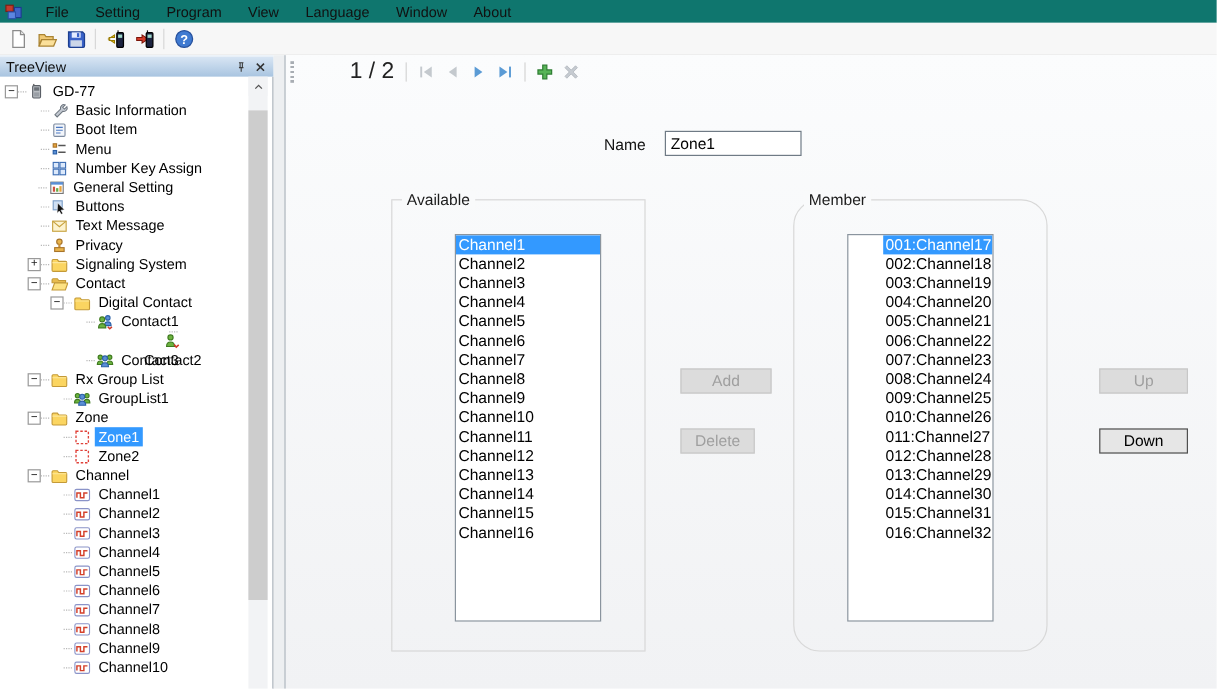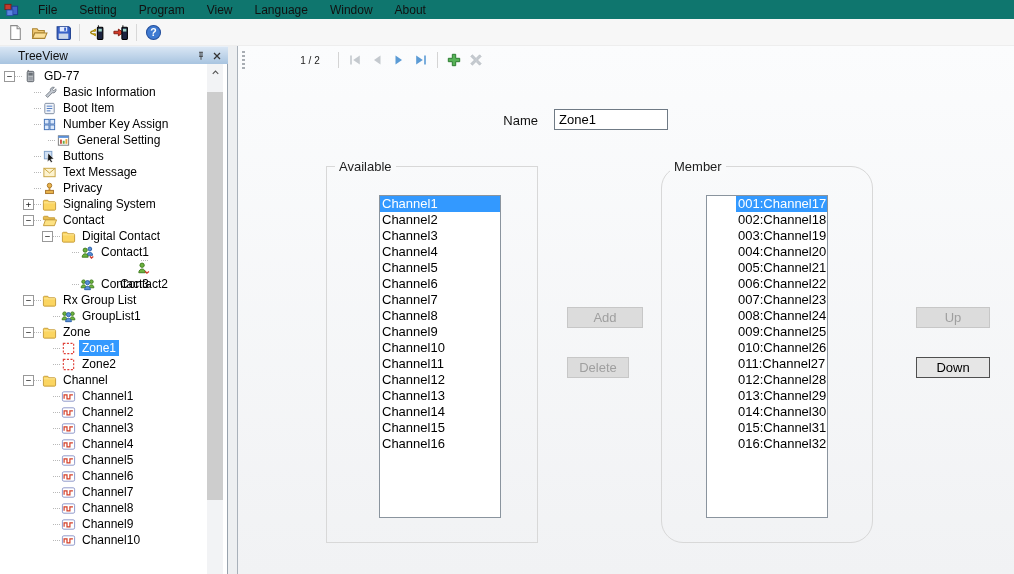--- a/index.html
+++ b/index.html
@@ -13,21 +13,21 @@
   .menu-item { padding:2px 11px; color:#111; cursor:default; }
 
   
   .toolbar { position:absolute; left:0; top:19px; width:100%; height:27px; background:#f7f7f7; display:flex; align-items:center; padding-left:3px; border-bottom:1px solid #eeeeee; }
   .tbtn { width:24px; height:23px; display:flex; align-items:center; justify-content:center; }
   .tbtn svg { width:17px; height:17px; }
   .tsep { width:1px; height:17px; background:#d8d8d8; margin:0 4px; }
 
   
   .tree-panel { position:absolute; left:0; top:46px; width:228px; height:528px; }
-  .tree-header { height:18px; background:linear-gradient(#d9e6f4,#a8c4e0); border-top:1px solid #e9f0f8; display:flex; align-items:center; padding:0 3px 0 18px; color:#101010; }
+  .tree-header { height:18px; background:linear-gradient(#d9e6f4,#a8c4e0); border-top:1px solid #e9f0f8; display:flex; align-items:center; padding:0 3px 0 5px; color:#101010; }
   .tree-header-title { flex:1; }
   .hbtn { width:16px; height:15px; display:flex; align-items:center; justify-content:center; }
   .hbtn svg { width:12px; height:12px; }
   .tree-body { position:absolute; left:0; top:18px; right:0; bottom:0; background:#fff; border-right:1px solid #98a2ad; overflow:hidden; padding-top:4px; }
   .tree-row { height:16px; display:flex; align-items:center; white-space:nowrap; }
   .expander { width:11px; height:11px; border:1px solid #999; background:#fff; flex:none; display:flex; align-items:center; justify-content:center; font-size:9px; line-height:9px; color:#222; font-family:"DejaVu Sans Mono",monospace; }
   .exp-spacer { width:11px; flex:none; }
   .stub { width:7px; height:0; border-top:1px dotted #b8b8b8; flex:none; }
   .tree-row svg { width:15px; height:15px; flex:none; margin:0 3px 0 1px; }
   .tree-label { padding:1px 3px; color:#000; }
@@ -35,21 +35,21 @@
   .tree-scroll { position:absolute; left:207px; top:18px; width:16px; bottom:0; background:#f2f3f5; }
   .scroll-up { height:16px; display:flex; align-items:center; justify-content:center; background:#f2f3f5; }
   .scroll-up svg { width:11px; height:11px; }
   .scroll-thumb { position:absolute; left:0; top:28px; width:16px; height:408px; background:#cdcdcd; }
   .splitter { position:absolute; left:228px; top:46px; width:9px; height:528px; background:#edeff1; }
 
   
   .main-panel { position:absolute; left:237px; top:46px; width:777px; height:528px; background:linear-gradient(180deg,#fbfcfd,#f1f2f4); border-left:1px solid #a9b1ba; overflow:hidden; }
   .pager-bar { position:absolute; left:0; top:0; width:100%; height:28px; display:flex; align-items:center; }
   .grip { width:3px; height:18px; margin-left:4px; background-image:repeating-linear-gradient(#a8adb3 0 2px, transparent 2px 4px); }
-  .pager-label { font-size:10px; color:#222; margin-left:42px; width:46px; text-align:center; }
+  .pager-label { font-size:19px; color:#222; margin-left:42px; width:46px; text-align:center; }
   .psep { width:1px; height:16px; background:#d4d4d4; margin:0 5px; flex:none; }
   .pbtn { width:22px; height:22px; display:flex; align-items:center; justify-content:center; flex:none; }
   .pbtn svg { width:16px; height:16px; }
   .pbtn.on  { color:#5b9bd5; }
   .pbtn.off { color:#c4c9ce; }
 
   .name-label { position:absolute; left:180px; top:65px; width:120px; text-align:right; font-size:13px; color:#111; line-height:19px; }
   .name-field { position:absolute; left:316px; top:63px; width:114px; height:21px; border:1px solid #6f7a85; background:#fff; font-size:13px; padding:0 4px; font-family:"Liberation Sans",sans-serif; color:#000; }
 
   .groupbox { position:absolute; width:212px; height:377px; border:1px solid #d8d8d8; }
@@ -315,25 +315,33 @@
         <span class="stub"></span>
         <svg class="ic">
           <use href="#boot-item-icon"></use>
         </svg>
         <span class="tree-label">Boot Item</span>
       </div>
       <div class="tree-row" style="padding-left: 23px;">
         <span class="exp-spacer"></span>
         <span class="stub"></span>
         <svg class="ic">
+          <use href="#menu-list-icon"></use>
+        </svg>
+        <span class="tree-label">Menu</span>
+      </div>
+      <div class="tree-row" style="padding-left: 23px;">
+        <span class="exp-spacer"></span>
+        <span class="stub"></span>
+        <svg class="ic">
           <use href="#number-key-icon"></use>
         </svg>
         <span class="tree-label">Number Key Assign</span>
       </div>
-      <div class="tree-row" style="padding-left: 5px; margin-left: 32px;">
+      <div class="tree-row" style="padding-left: 21px;">
         <span class="exp-spacer"></span>
         <span class="stub"></span>
         <svg class="ic">
           <use href="#general-setting-icon"></use>
         </svg>
         <span class="tree-label">General Setting</span>
       </div>
       <div class="tree-row" style="padding-left: 23px;">
         <span class="exp-spacer"></span>
         <span class="stub"></span>

